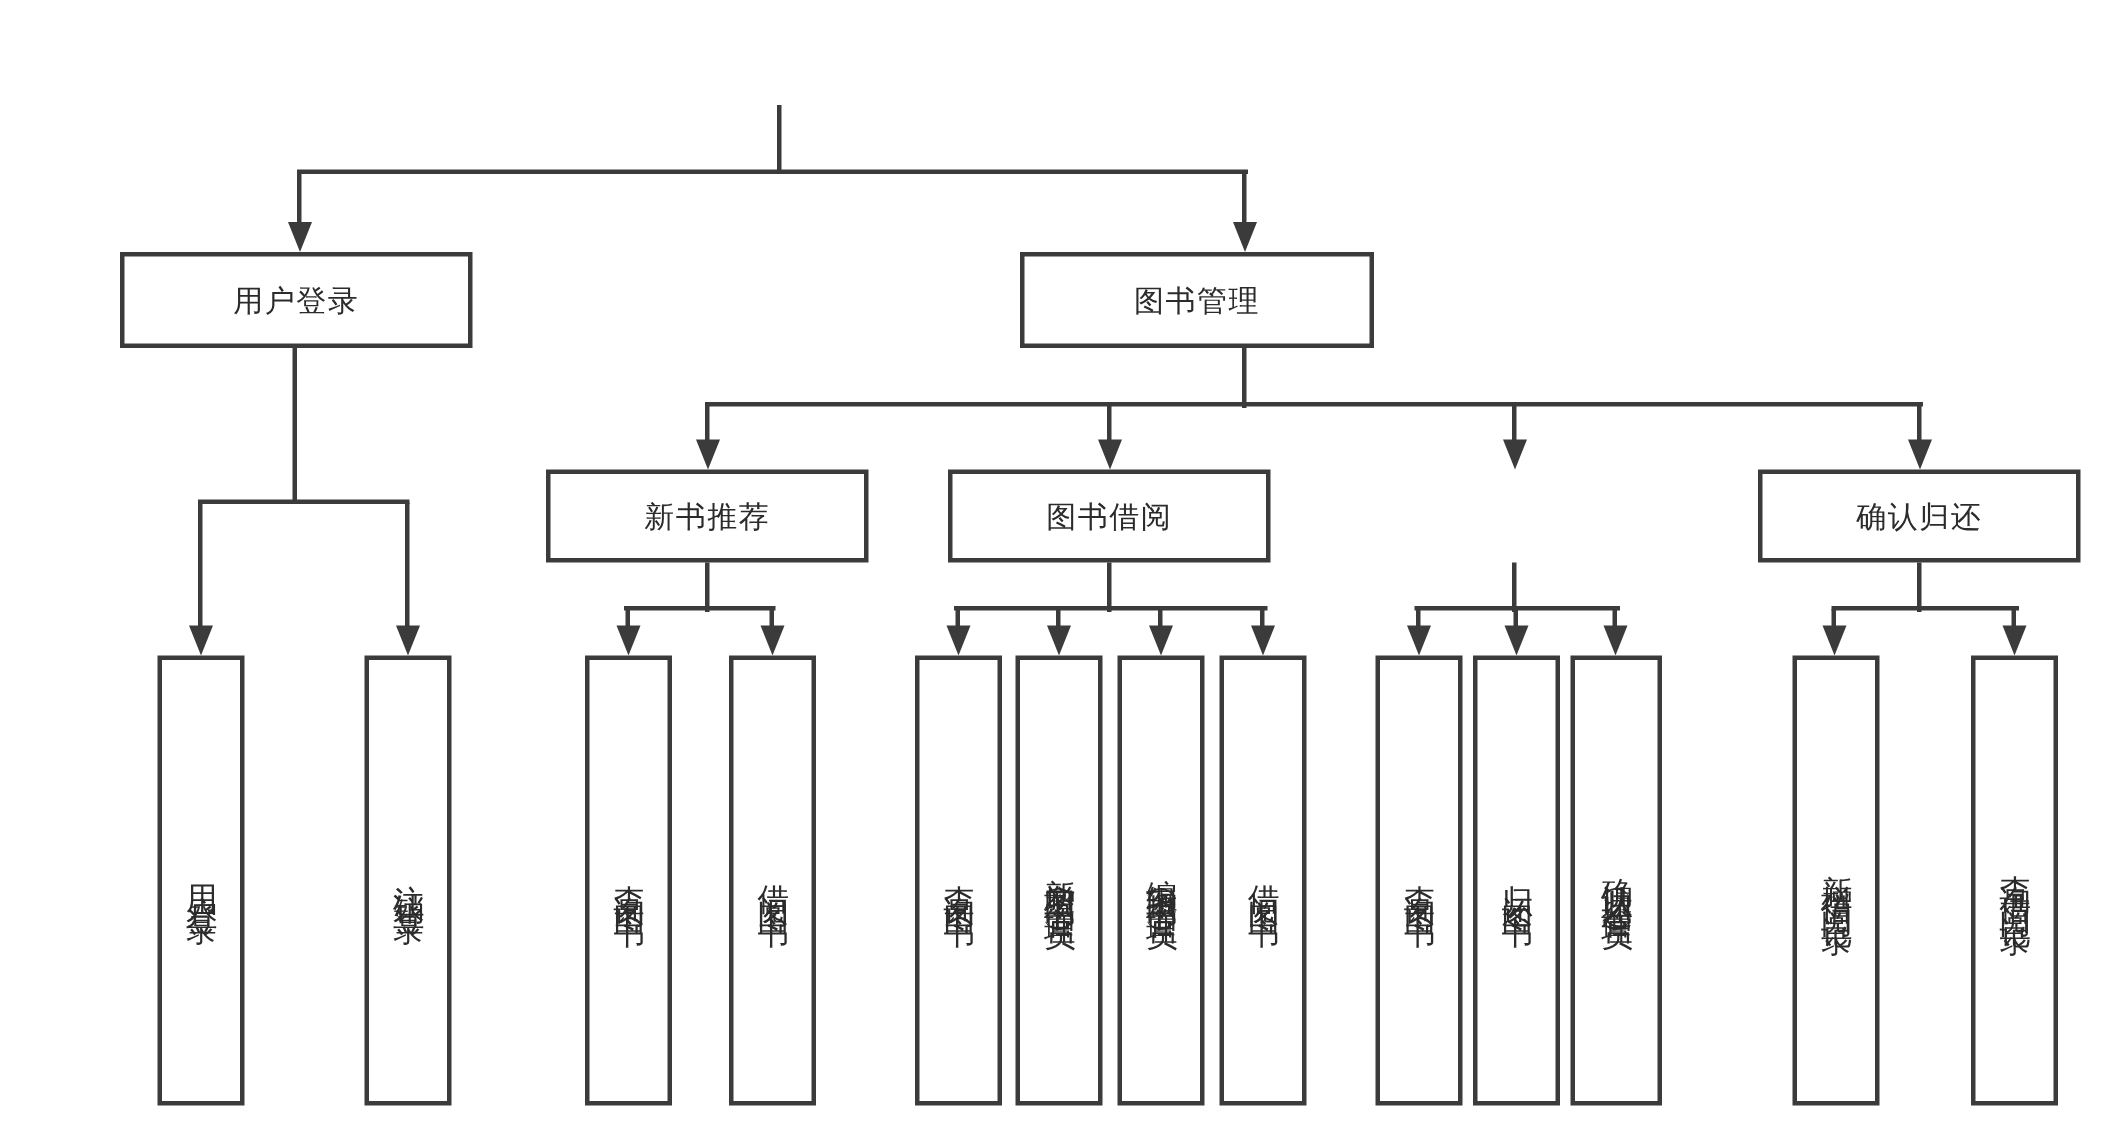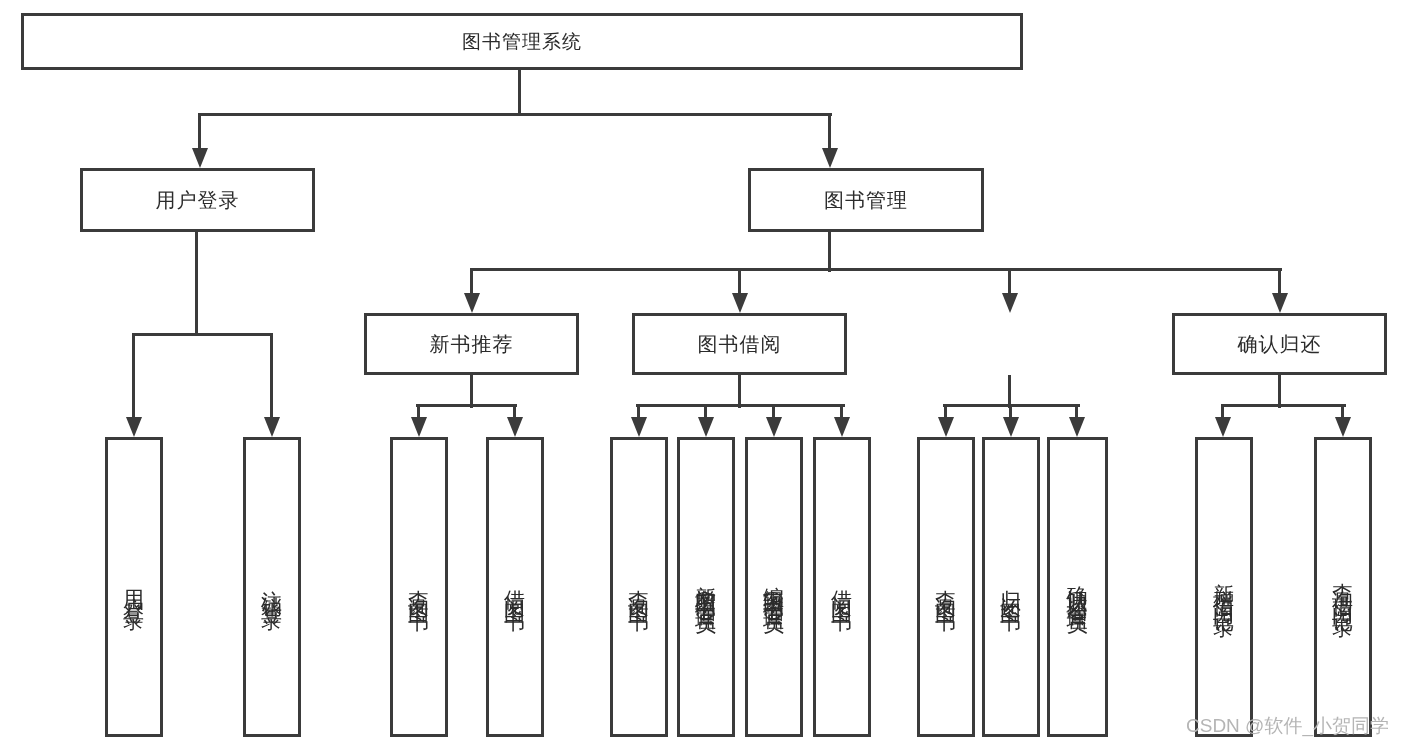--- a/index.html
+++ b/index.html
@@ -39,31 +39,30 @@
   .watermark{
     position:absolute;left:1186px;top:713px;
     font-size:19px;color:var(--watermark);white-space:nowrap;z-index:5;
   }
 </style>
 </head>
 <body>
 
 <div id="canvas">
 
-  <div class="box root-box" style="left:21px;top:13px;width:1002px;height:57px;">图书管理系统</div>
 
   <div class="v" style="left:518px;top:70px;height:45px;"></div>
   <div class="h" style="left:198px;top:113px;width:634px;"></div>
   <div class="v" style="left:198px;top:115px;height:35px;"></div>
   <div class="a" style="left:192px;top:148px;"></div>
   <div class="v" style="left:828px;top:115px;height:35px;"></div>
   <div class="a" style="left:822px;top:148px;"></div>
 
   <div class="box" style="left:80px;top:168px;width:235px;height:64px;">用户登录</div>
-  <div class="box" style="left:748px;top:168px;width:236px;height:64px;">图书管理</div>
+  <div class="box" style="left:680px;top:168px;width:236px;height:64px;">图书管理</div>
 
   <div class="v" style="left:195px;top:232px;height:103px;"></div>
   <div class="h" style="left:132px;top:333px;width:141px;"></div>
   <div class="v" style="left:132px;top:335px;height:84px;"></div>
   <div class="a" style="left:126px;top:417px;"></div>
   <div class="v" style="left:270px;top:335px;height:84px;"></div>
   <div class="a" style="left:264px;top:417px;"></div>
 
   <div class="v" style="left:828px;top:232px;height:40px;"></div>
   <div class="h" style="left:470px;top:268px;width:812px;"></div>
@@ -125,15 +124,14 @@
   <div class="leaf" style="left:745px;top:437px;width:58px;height:300px;letter-spacing:4px;">编辑图书（管理员）</div>
   <div class="leaf" style="left:813px;top:437px;width:58px;height:300px;">借阅图书</div>
 
   <div class="leaf" style="left:917px;top:437px;width:58px;height:300px;">查询图书</div>
   <div class="leaf" style="left:982px;top:437px;width:58px;height:300px;">归还图书</div>
   <div class="leaf" style="left:1047px;top:437px;width:61px;height:300px;letter-spacing:4px;">确认归还（管理员）</div>
 
   <div class="leaf" style="left:1195px;top:437px;width:58px;height:300px;">新增借阅记录</div>
   <div class="leaf" style="left:1314px;top:437px;width:58px;height:300px;">查询借阅记录</div>
 
-  <div class="watermark">CSDN @软件_小贺同学</div>
 
 </div>
 
 </body></html>

